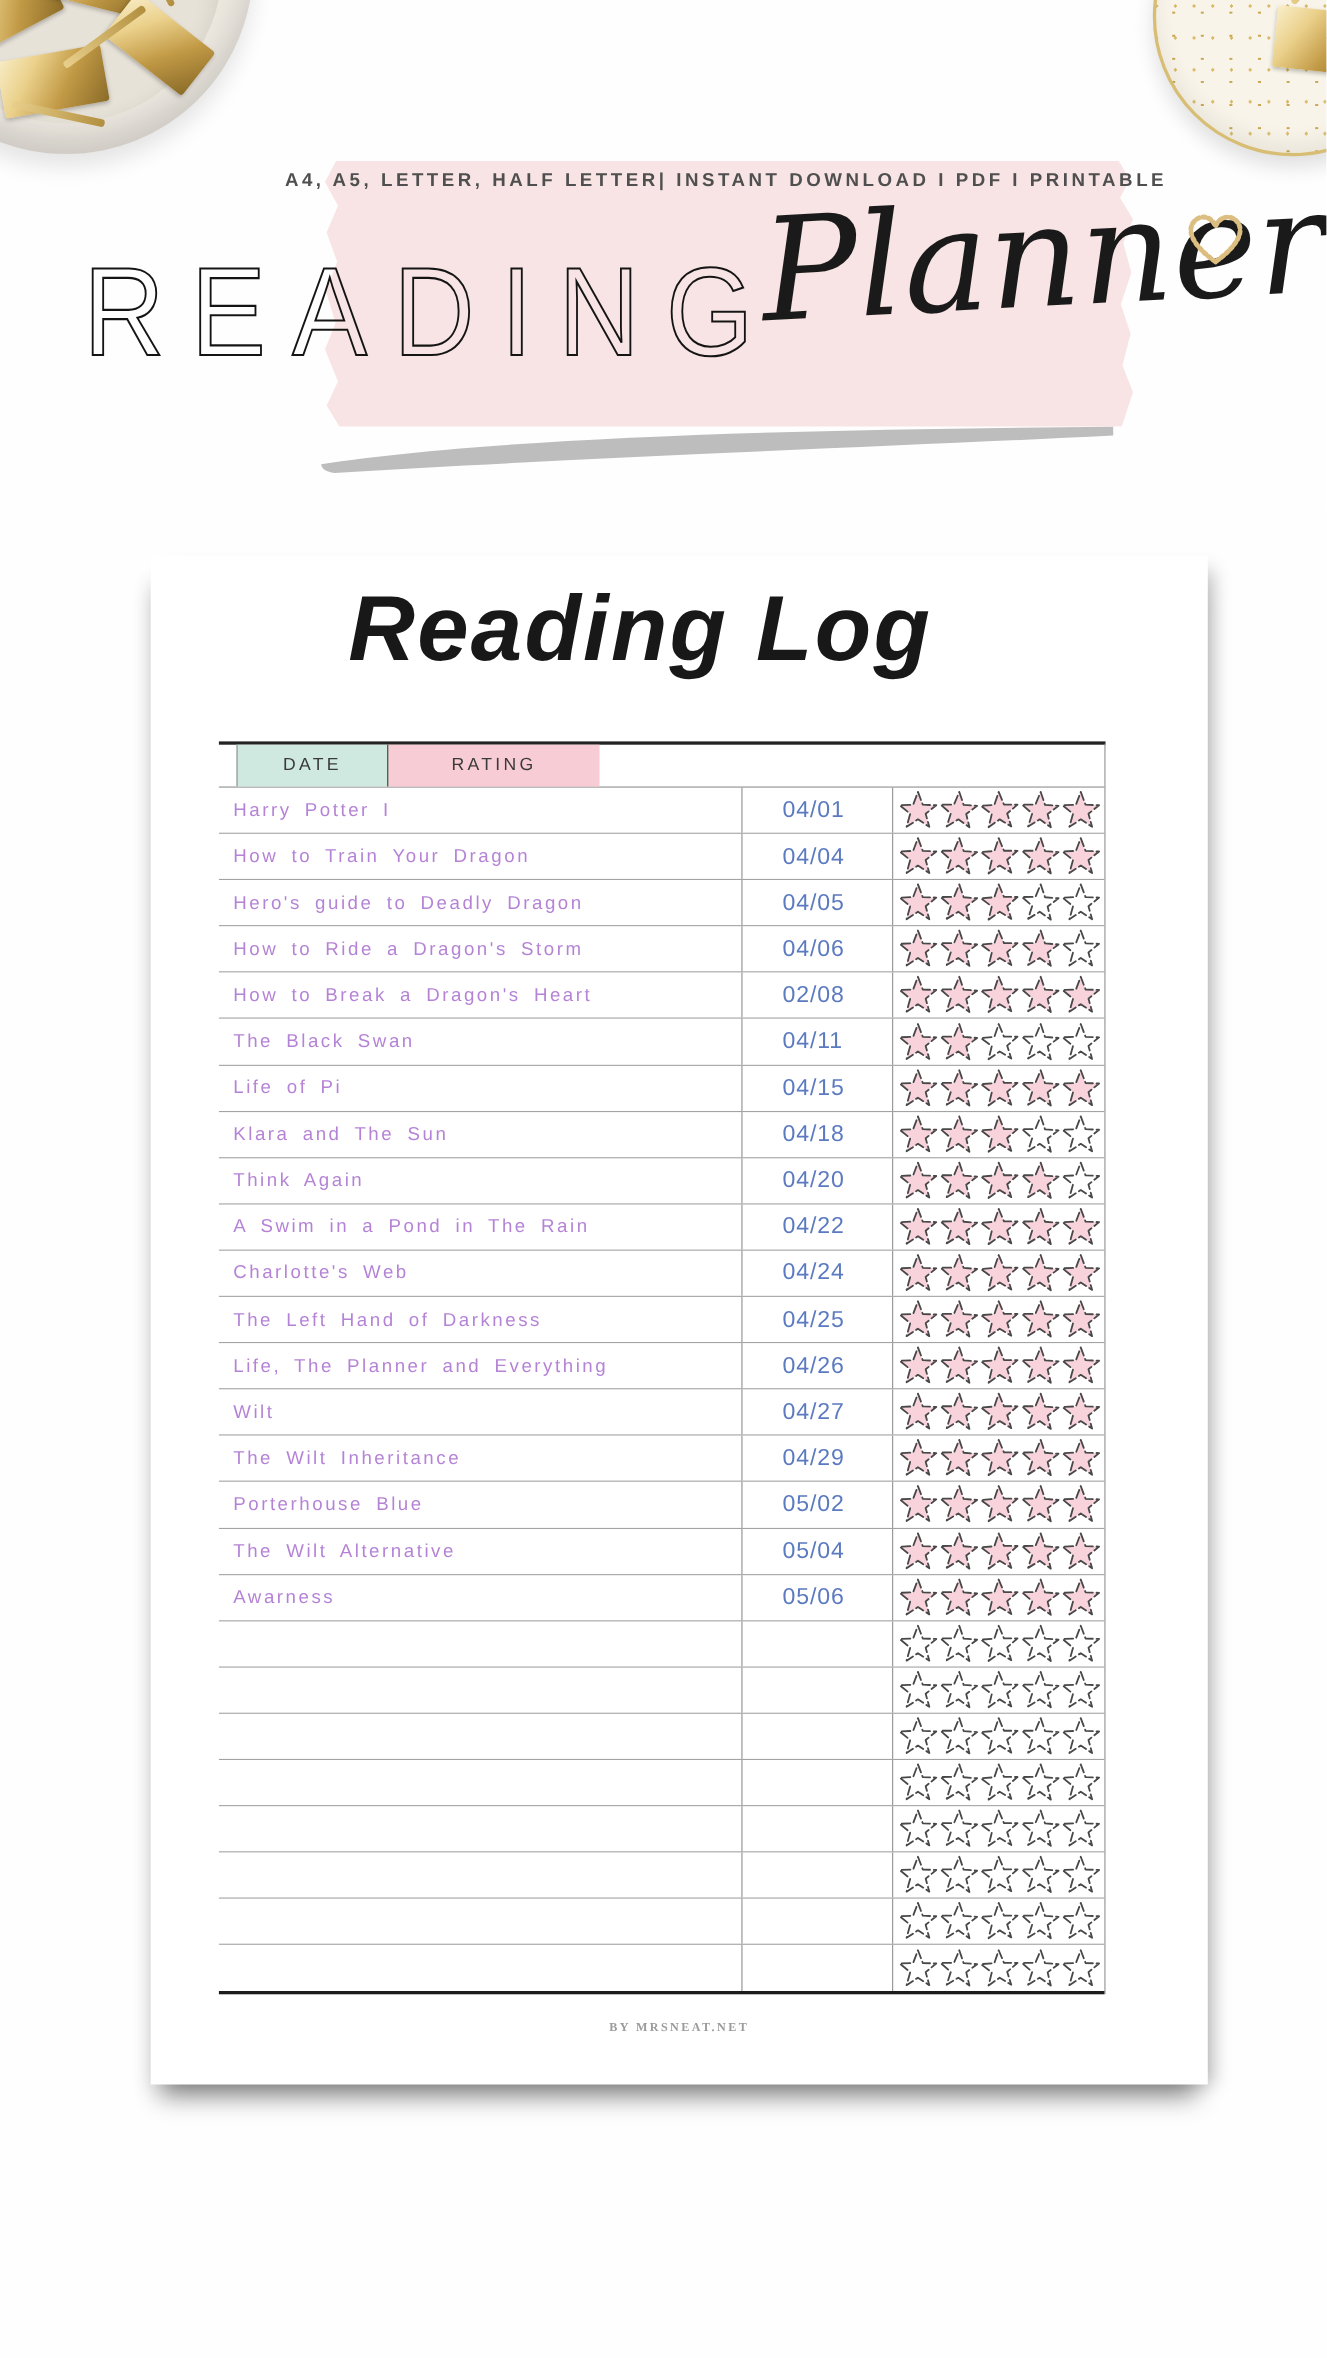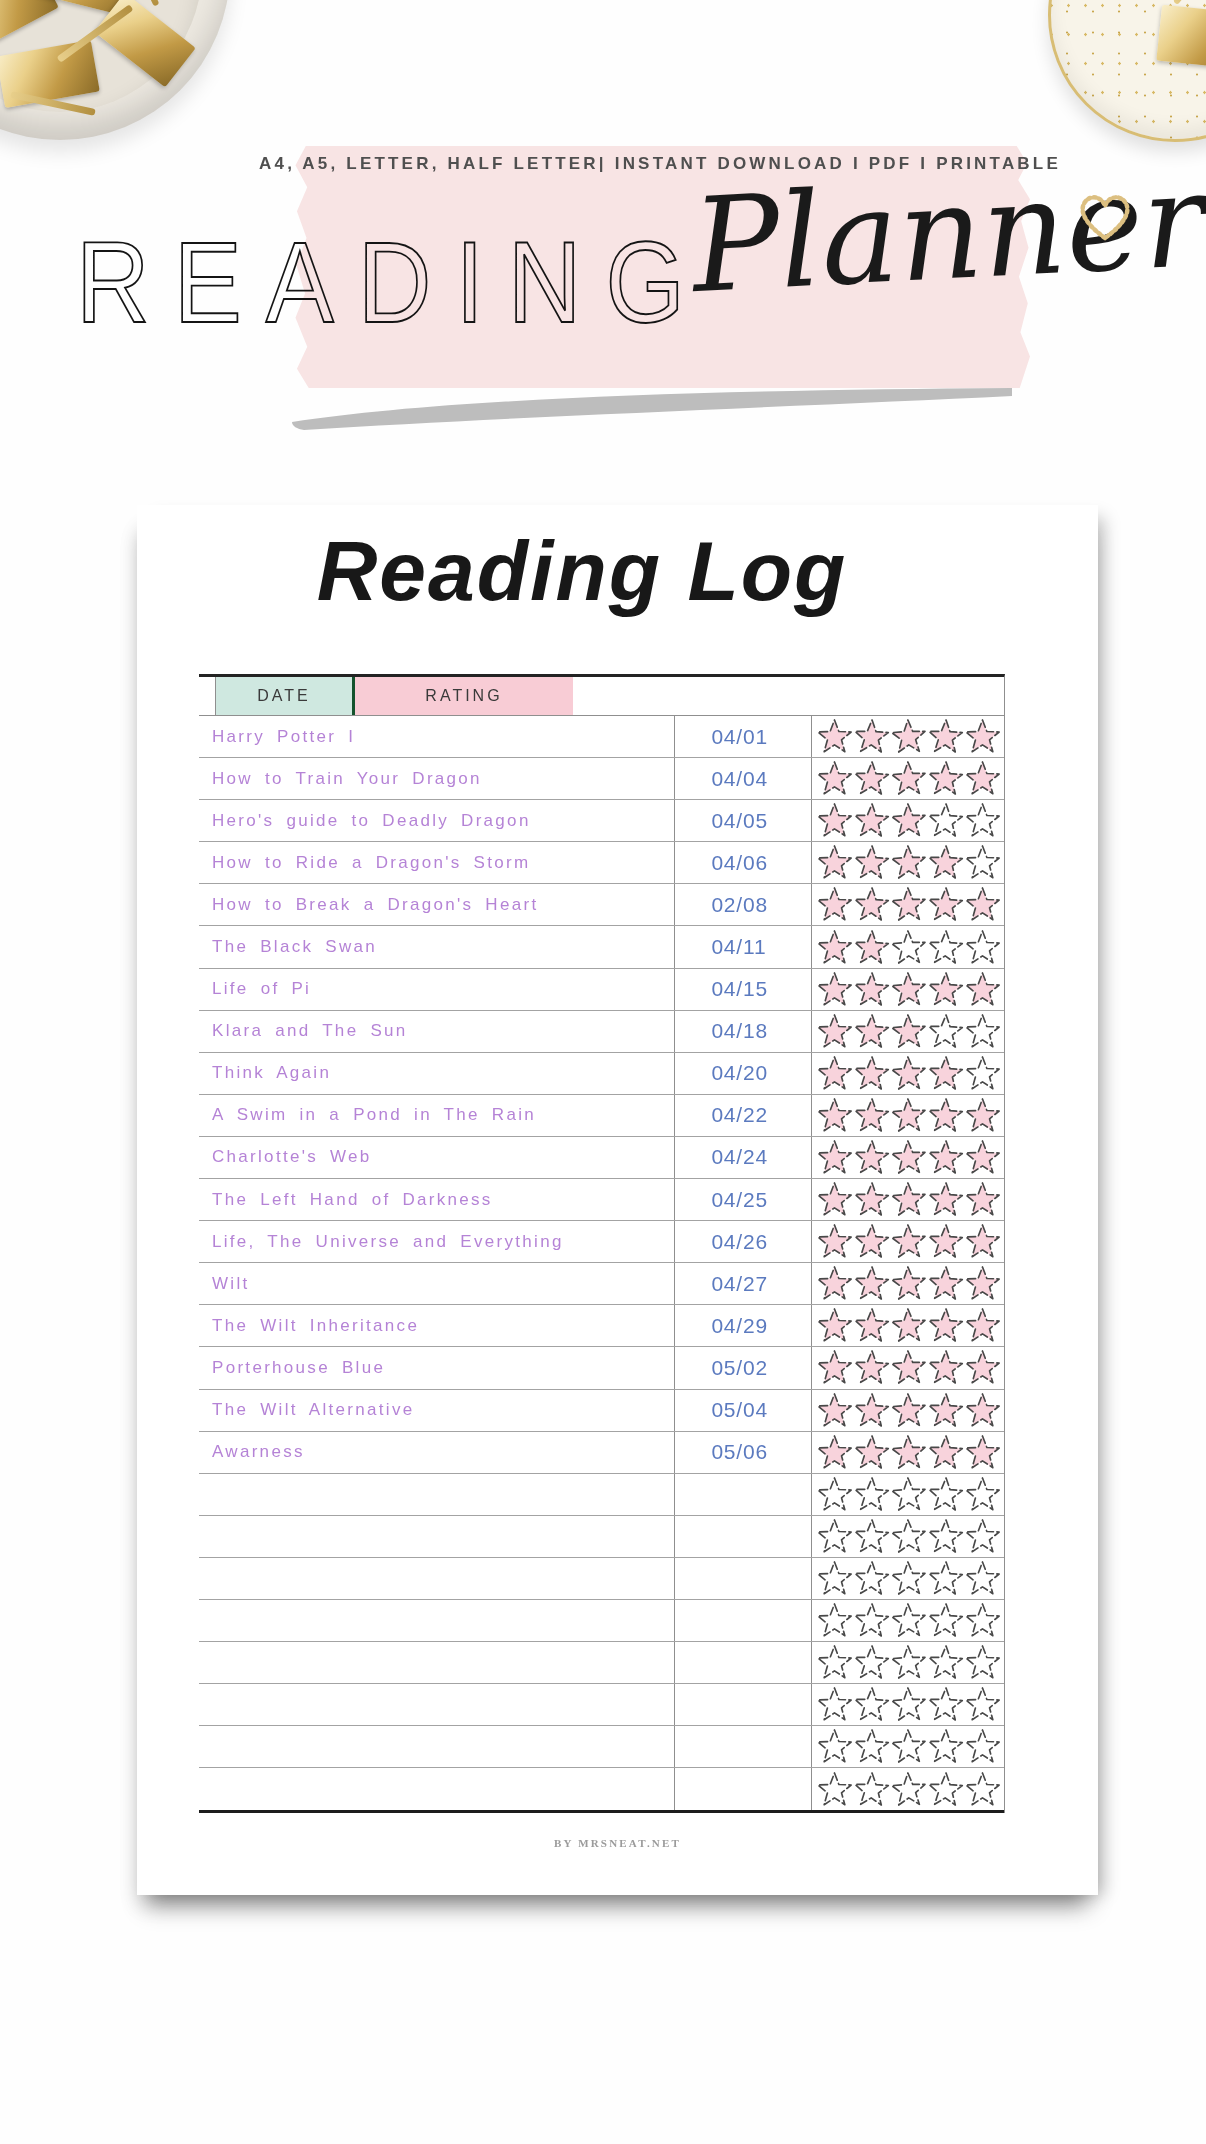--- a/index.html
+++ b/index.html
@@ -40,21 +40,21 @@
     box-shadow:12px 6px 16px -6px rgba(0,0,0,.22), 0 20px 22px -8px rgba(0,0,0,.30), -6px 18px 20px -10px rgba(0,0,0,.18);}
   .log-title{position:absolute;left:0;top:18px;width:890px;text-align:center;
     font-family:Liberation Sans, sans-serif;font-style:italic;font-weight:bold;font-size:84px;color:#181818;letter-spacing:2px;}
 
   
   .rtable{position:absolute;left:62px;top:169px;width:806px;border-top:3px solid #232323;border-right:1px solid #8f8f8f;box-sizing:border-box;}
   .thead{display:flex;height:38px;border-bottom:1px solid #8f8f8f;}
   .hcell{display:flex;align-items:center;justify-content:center;font-size:16px;letter-spacing:3px;color:#3a3a3a;box-sizing:border-box;}
   .h-title{width:476px;background:linear-gradient(90deg,var(--c-header-title-a,#eed9e2) 0%,#ddd2ec 62%,var(--c-header-title-b,#d4d3ef) 100%);}
   .h-date{width:137px;background:var(--c-header-date,#cfe8e0);border-left:1px solid #8f8f8f;margin-left:16px;}
-  .h-rating{width:221px;background:var(--c-header-rating,#f8ccd5);border-left:3px solid #14532d;}
+  .h-rating{width:193px;background:var(--c-header-rating,#f8ccd5);border-left:1px solid #14532d;}
   .tbody{border-bottom:3px solid #1c1c1c;}
   .trow{display:flex;height:42.1px;border-bottom:1px solid #a3a3a3;box-sizing:border-box;}
   .trow:last-child{border-bottom:none;}
   .cell{box-sizing:border-box;display:flex;align-items:center;}
   .c-title{width:476px;padding-left:13px;font-size:17px;letter-spacing:2.3px;word-spacing:5px;color:var(--c-book-title,#b583d6);}
   .c-date{width:137px;border-left:1px solid #8f8f8f;justify-content:flex-start;padding-left:36px;font-size:21px;letter-spacing:.8px;color:var(--c-date-text,#5b7abf);}
   .c-rating{width:193px;border-left:1px solid #8f8f8f;justify-content:center;gap:0;}
   .star{width:37px;height:37px;flex:0 0 auto;}
   .star:nth-child(2n){transform:rotate(2deg);}
   .star:nth-child(3n){transform:rotate(-2deg);}
@@ -351,21 +351,21 @@
               </svg>
               <svg class="star" viewBox="0 0 38 38">
      <polygon points="19,2 23.5,13.9 36.1,14.4 26.2,22.4 29.6,34.6 19,27.6 8.4,34.6 11.8,22.4 1.9,14.4 14.5,13.9" style="fill:var(--c-star-fill);stroke:var(--c-star-outline)" stroke-width="1.7" stroke-dasharray="8 3.5" stroke-linejoin="round" stroke-linecap="round"></polygon>
               </svg>
               <svg class="star" viewBox="0 0 38 38">
      <polygon points="19,2 23.5,13.9 36.1,14.4 26.2,22.4 29.6,34.6 19,27.6 8.4,34.6 11.8,22.4 1.9,14.4 14.5,13.9" style="fill:var(--c-star-fill);stroke:var(--c-star-outline)" stroke-width="1.7" stroke-dasharray="8 3.5" stroke-linejoin="round" stroke-linecap="round"></polygon>
               </svg>
             </div>
           </div>
           <div class="trow">
-            <div class="cell c-title">Life, The Universe and Everything</div>
+            <div class="cell c-title">Life, The Planner and Everything</div>
             <div class="cell c-date">04/26</div>
             <div class="cell c-rating">
               <svg class="star" viewBox="0 0 38 38">
      <polygon points="19,2 23.5,13.9 36.1,14.4 26.2,22.4 29.6,34.6 19,27.6 8.4,34.6 11.8,22.4 1.9,14.4 14.5,13.9" style="fill:var(--c-star-fill);stroke:var(--c-star-outline)" stroke-width="1.7" stroke-dasharray="8 3.5" stroke-linejoin="round" stroke-linecap="round"></polygon>
               </svg>
               <svg class="star" viewBox="0 0 38 38">
      <polygon points="19,2 23.5,13.9 36.1,14.4 26.2,22.4 29.6,34.6 19,27.6 8.4,34.6 11.8,22.4 1.9,14.4 14.5,13.9" style="fill:var(--c-star-fill);stroke:var(--c-star-outline)" stroke-width="1.7" stroke-dasharray="8 3.5" stroke-linejoin="round" stroke-linecap="round"></polygon>
               </svg>
               <svg class="star" viewBox="0 0 38 38">
      <polygon points="19,2 23.5,13.9 36.1,14.4 26.2,22.4 29.6,34.6 19,27.6 8.4,34.6 11.8,22.4 1.9,14.4 14.5,13.9" style="fill:var(--c-star-fill);stroke:var(--c-star-outline)" stroke-width="1.7" stroke-dasharray="8 3.5" stroke-linejoin="round" stroke-linecap="round"></polygon>

